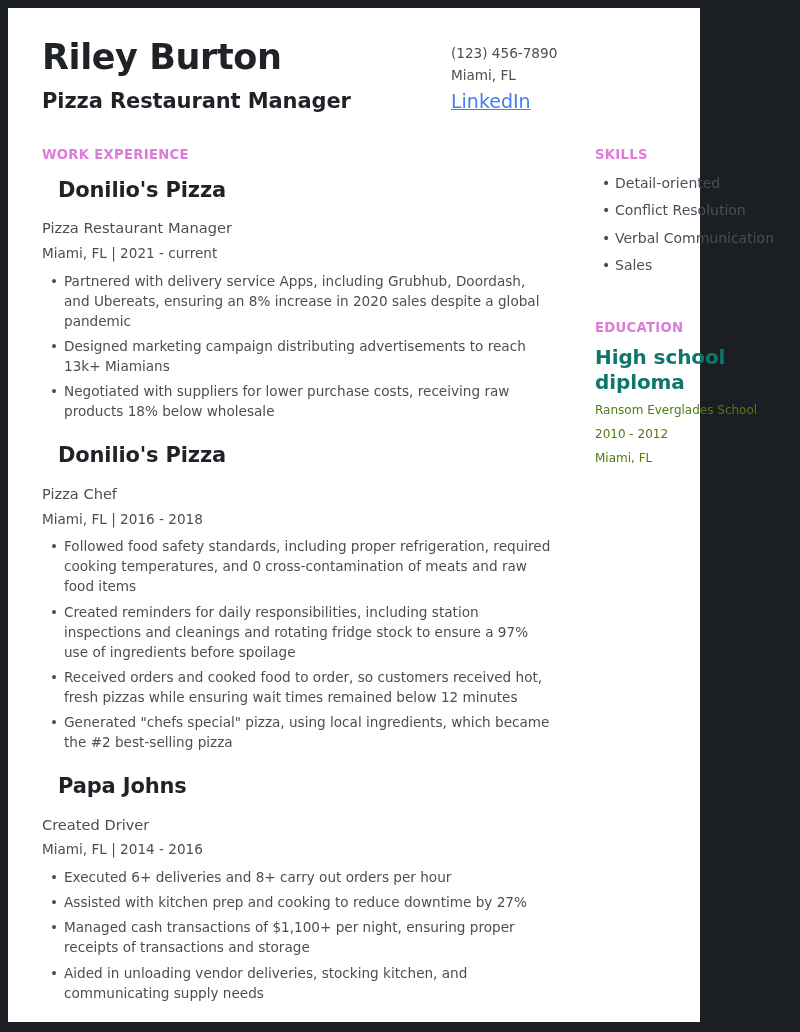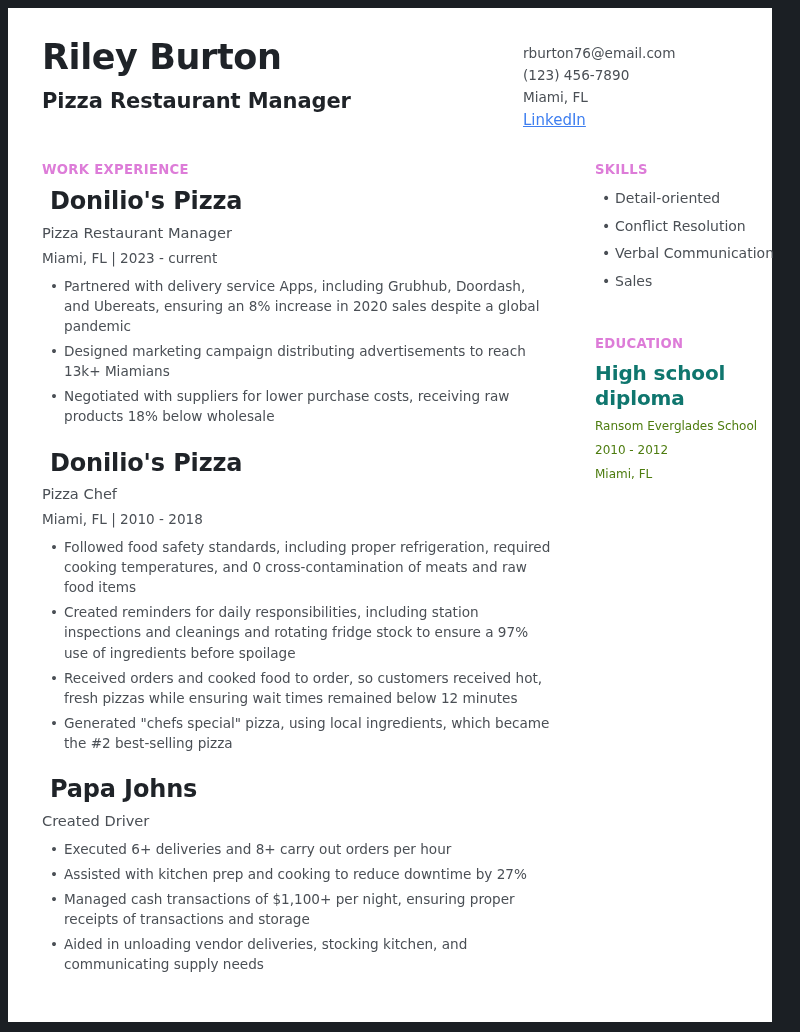--- a/index.html
+++ b/index.html
@@ -10,21 +10,21 @@
   body {
     width: 800px;
     height: 1032px;
     overflow: hidden;
     font-family: "DejaVu Sans", sans-serif;
   }
   .page {
     position: absolute;
     left: 8px;
     top: 8px;
-    width: 764px;
+    width: 692px;
     height: 1014px;
     background: #ffffff;
     box-sizing: border-box;
     padding: 28px 34px 20px 34px;
   }
   .header {
     display: flex;
     align-items: flex-start;
     justify-content: space-between;
   }
@@ -51,21 +51,21 @@
     width: 215px;
     padding-top: 6px;
   }
   .contact-line {
     font-size: 13.6px;
     color: #4a4f55;
     line-height: 1.62;
     white-space: nowrap;
   }
   .contact-link {
-    font-size: 15px;
+    font-size: 19px;
     color: #3f7ff0;
     line-height: 1.62;
     text-decoration: underline;
     display: inline-block;
     cursor: pointer;
   }
   .columns {
     display: flex;
     margin-top: 30px;
     align-items: flex-start;
@@ -91,26 +91,26 @@
   .side-section + .side-section {
     margin-top: 44px;
   }
   .job {
     margin-bottom: 22px;
   }
   .job:last-child {
     margin-bottom: 0;
   }
   .company {
-    font-size: 24px;
+    font-size: 21px;
     font-weight: bold;
     color: #1f2328;
     letter-spacing: -0.15px;
     line-height: 1.2;
-    margin: 8px;
+    margin: 16px;
   }
   .role {
     font-size: 14.6px;
     color: #4a4f55;
     line-height: 1.3;
     margin: 8px 0 0 0;
   }
   .meta {
     font-size: 13.6px;
     color: #4a4f55;
@@ -181,57 +181,57 @@
 <body>
 
 <div class="page">
 
   <div class="header">
     <div class="identity">
       <h1 class="full-name">Riley Burton</h1>
       <h2 class="job-title-main">Pizza Restaurant Manager</h2>
     </div>
     <div class="contact">
-      <div class="contact-line">rburton76@email.com</div>
       <div class="contact-line">(123) 456-7890</div>
       <div class="contact-line">Miami, FL</div>
       <div><span class="contact-link">LinkedIn</span></div>
     </div>
   </div>
 
   <div class="columns">
 
     <div class="col-main">
       <div class="section">
         <div class="section-title">WORK EXPERIENCE</div>
         <div id="jobs-container">
             <div class="job">
               <div class="company">Donilio's Pizza</div>
               <div class="role">Pizza Restaurant Manager</div>
-              <div class="meta">Miami, FL  |  2023 - current</div>
+              <div class="meta">Miami, FL  |  2021 - current</div>
               <ul class="bullets">
                 <li><span class="dot">•</span><span>Partnered with delivery service Apps, including Grubhub, Doordash, and Ubereats, ensuring an 8% increase in 2020 sales despite a global pandemic</span></li>
                 <li><span class="dot">•</span><span>Designed marketing campaign distributing advertisements to reach 13k+ Miamians</span></li>
                 <li><span class="dot">•</span><span>Negotiated with suppliers for lower purchase costs, receiving raw products 18% below wholesale</span></li>
               </ul>
             </div>
             <div class="job">
               <div class="company">Donilio's Pizza</div>
               <div class="role">Pizza Chef</div>
-              <div class="meta">Miami, FL  |  2010 - 2018</div>
+              <div class="meta">Miami, FL  |  2016 - 2018</div>
               <ul class="bullets">
                 <li><span class="dot">•</span><span>Followed food safety standards, including proper refrigeration, required cooking temperatures, and 0 cross-contamination of meats and raw food items</span></li>
                 <li><span class="dot">•</span><span>Created reminders for daily responsibilities, including station inspections and cleanings and rotating fridge stock to ensure a 97% use of ingredients before spoilage</span></li>
                 <li><span class="dot">•</span><span>Received orders and cooked food to order, so customers received hot, fresh pizzas while ensuring wait times remained below 12 minutes</span></li>
                 <li><span class="dot">•</span><span>Generated "chefs special" pizza, using local ingredients, which became the #2 best-selling pizza</span></li>
               </ul>
             </div>
             <div class="job">
               <div class="company">Papa Johns</div>
               <div class="role">Created Driver</div>
+              <div class="meta">Miami, FL  |  2014 - 2016</div>
               <ul class="bullets">
                 <li><span class="dot">•</span><span>Executed 6+ deliveries and 8+ carry out orders per hour</span></li>
                 <li><span class="dot">•</span><span>Assisted with kitchen prep and cooking to reduce downtime by 27%</span></li>
                 <li><span class="dot">•</span><span>Managed cash transactions of $1,100+ per night, ensuring proper receipts of transactions and storage</span></li>
                 <li><span class="dot">•</span><span>Aided in unloading vendor deliveries, stocking kitchen, and communicating supply needs</span></li>
               </ul>
             </div>
           </div>
       </div>
     </div>

